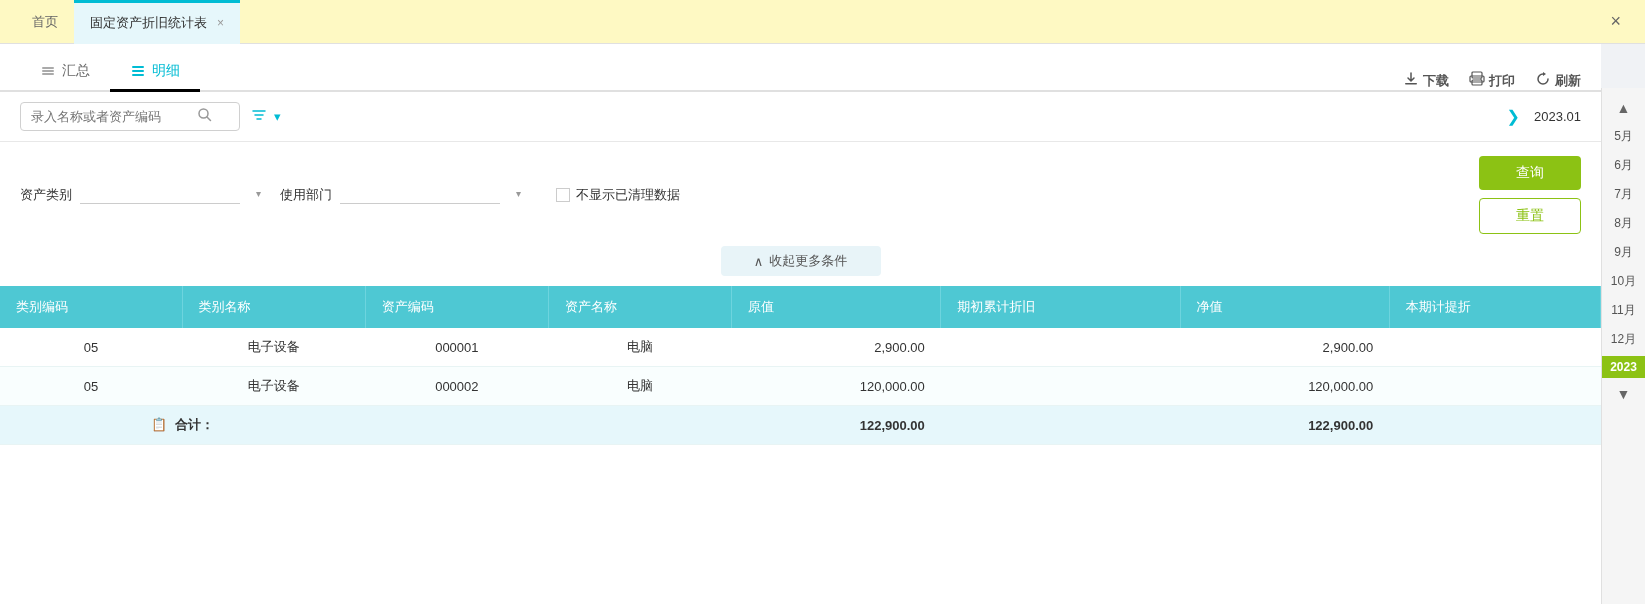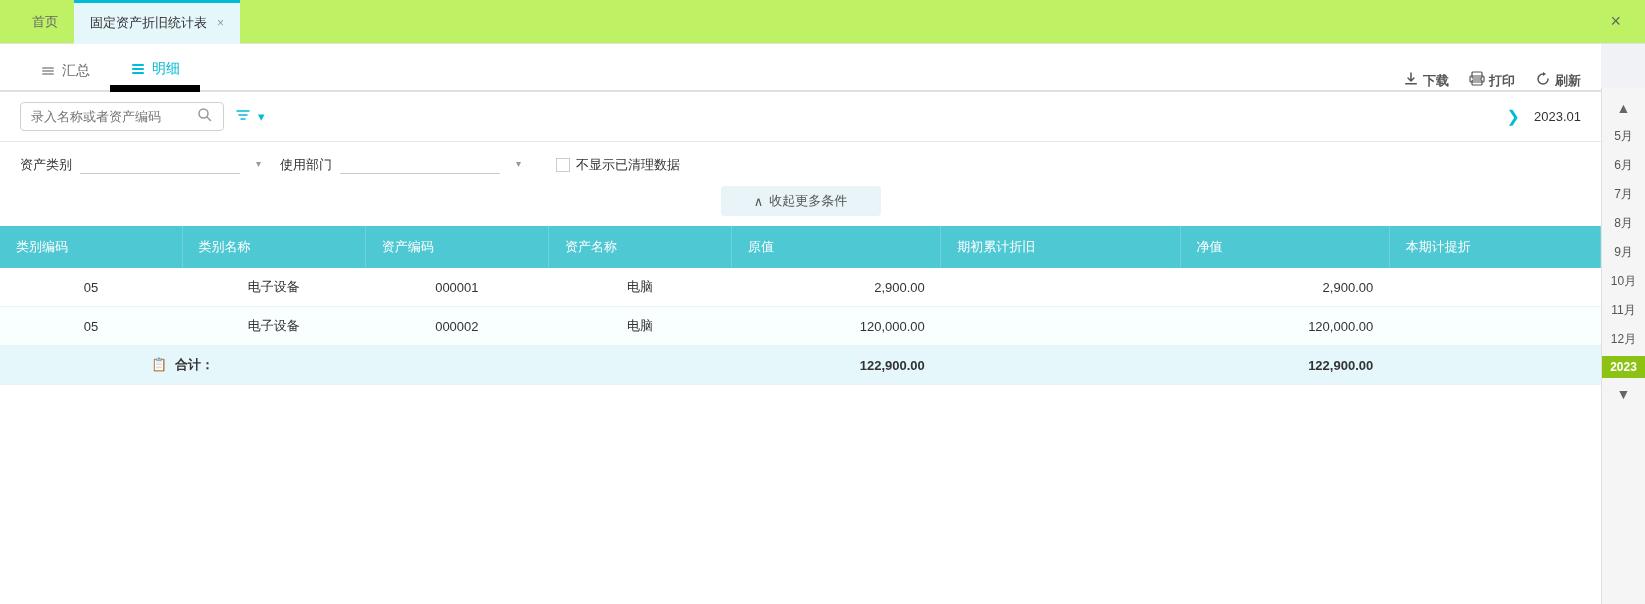--- a/index.html
+++ b/index.html
@@ -1,20 +1,20 @@
 <!DOCTYPE html>
 <html><head>
   <meta charset="utf-8">
   <style>
     * { box-sizing: border-box; margin: 0; padding: 0; }
     body { font-family: 'Microsoft YaHei', Arial, sans-serif; font-size: 13px; background: #f0f2f5; color: #333; width: 1645px; height: 604px; overflow: hidden; display: flex; flex-direction: column; }
 
     
     .top-nav {
-      display: flex; align-items: center; background: #bef264; border-bottom: 1px solid #e0e0e0;
+      display: flex; align-items: center; background: #fef9c3; border-bottom: 1px solid #e0e0e0;
       height: 44px; padding: 0 16px; gap: 0;
     }
     .nav-home {
       font-size: 13px; color: #666; padding: 0 16px; cursor: pointer; height: 44px; display: flex; align-items: center;
     }
     .nav-tab {
       display: flex; align-items: center; background: #e6f7fb; border-top: 3px solid #00bcd4;
       height: 44px; padding: 0 16px; color: #333; font-size: 13px; cursor: pointer; gap: 6px;
     }
     .nav-tab-close { color: #999; font-size: 12px; cursor: pointer; margin-left: 4px; }
@@ -23,40 +23,40 @@
 
     
     .sub-tab-bar {
       display: flex; align-items: flex-end; background: #fff; border-bottom: 2px solid #e0e0e0;
       height: 48px; padding: 0 20px; gap: 0;
     }
     .sub-tab {
       display: flex; align-items: center; gap: 6px; padding: 0 20px; height: 40px;
       cursor: pointer; font-size: 14px; color: #666; border-bottom: 2px solid transparent; margin-bottom: -2px; text-align: right;
     }
-    .sub-tab.active { color: #00bcd4; border-bottom: 7px solid #000000; }
+    .sub-tab.active { color: #00bcd4; border-bottom: 3px solid #000000; }
     .sub-tab-icon { width: 16px; height: 16px; display: inline-flex; align-items: center; justify-content: center; }
 
     
     .toolbar {
       display: flex; align-items: center; justify-content: flex-end; background: #fff;
       padding: 8px 20px; gap: 20px; border-bottom: 1px solid #e8e8e8; font-weight: bold;
     }
     .toolbar-btn {
       display: flex; align-items: center; gap: 4px; cursor: pointer; color: #555; font-size: 13px;
     }
 
     
     .search-bar {
       display: flex; align-items: center; background: #fff; padding: 10px 20px;
       border-bottom: 1px solid #e8e8e8; gap: 12px;
     }
     .search-input-wrap {
       display: flex; align-items: center; border: 1px solid #d0d0d0; border-radius: 4px;
-      padding: 4px 10px; width: 204px; gap: 6px;
+      padding: 4px 10px; width: 220px; gap: 6px;
     }
     .search-input { border: none; outline: none; font-size: 13px; color: #999; width: 160px; background: transparent; }
     .more-conditions { display: flex; align-items: center; gap: 4px; color: #00bcd4; cursor: pointer; font-size: 13px; }
     .search-bar-right { margin-left: auto; display: flex; align-items: center; gap: 8px; }
     .date-nav-btn { color: #00bcd4; font-size: 16px; cursor: pointer; padding: 2px 6px; }
     .date-label { font-size: 13px; color: #333; }
     .filter-row { display: flex; align-items: center; gap: 40px; width: 100%; }
     .filter-item { display: flex; align-items: center; gap: 8px; }
     .filter-label { font-size: 13px; color: #333; }
     .filter-select-wrap {
@@ -231,20 +231,24 @@
             <input class="filter-select-inner" type="text" value="" style="">
             <span class="filter-arrow">▾</span>
           </div>
         </div>
 
         <div class="checkbox-wrap">
           <span class="checkbox"></span>
           <span>不显示已清理数据</span>
         </div>
 
+        <div class="filter-buttons">
+          <button class="btn-query">查询</button>
+          <button class="btn-reset">重置</button>
+        </div>
       </div>
     </div>
 
     <div style="display:flex; justify-content:center; padding: 8px 0 10px 0;">
       <div class="collapse-btn">
         <span>∧</span>
         <span>收起更多条件</span>
       </div>
     </div>
   </div>

